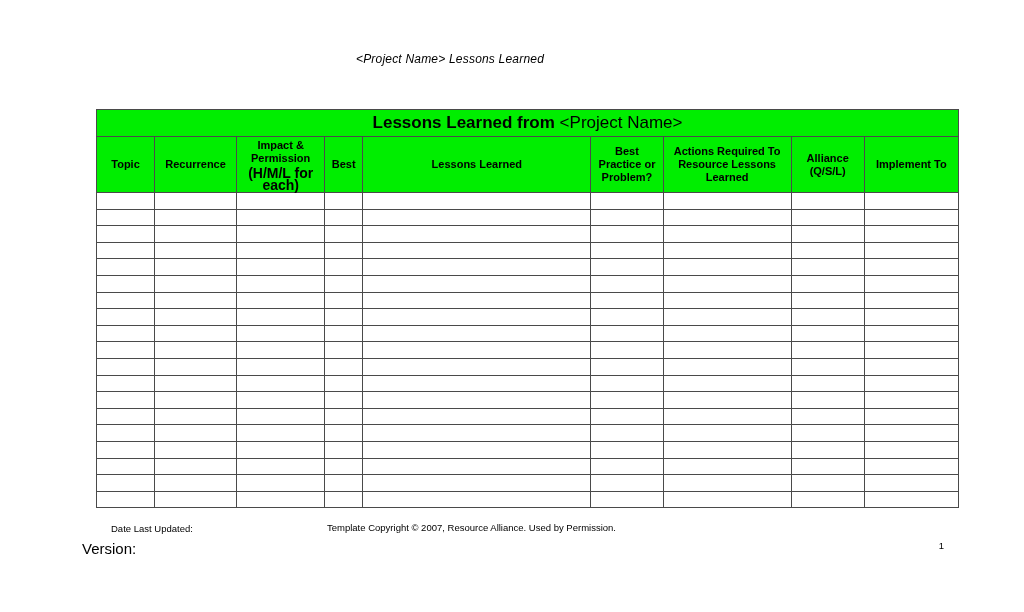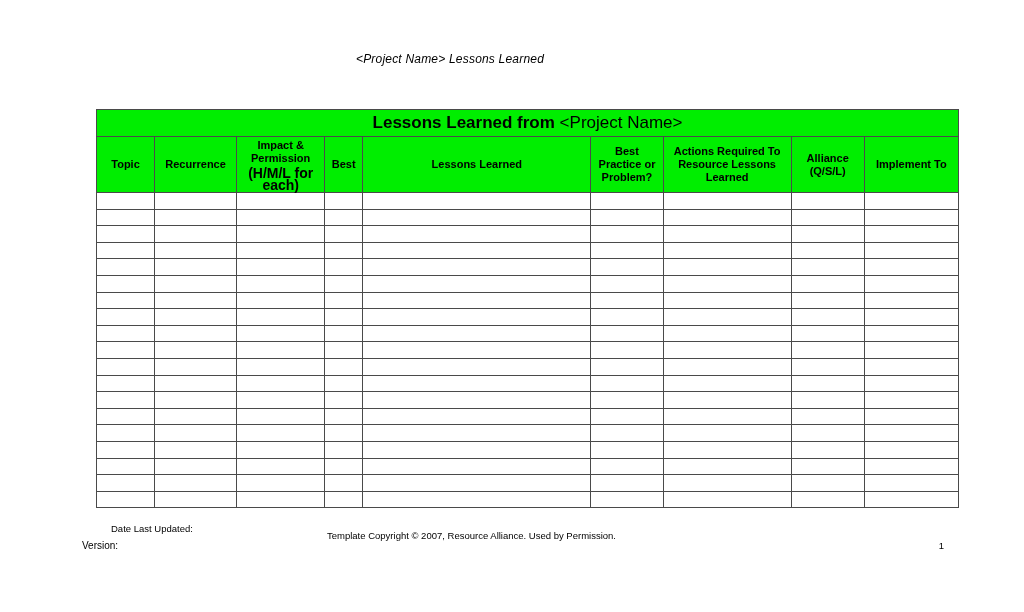--- a/index.html
+++ b/index.html
@@ -114,26 +114,26 @@
     position: absolute;
     left: 82px;
     top: 5px;
     font-size: 9.5px;
     padding-left: 29px;
   }
   .f-version {
     position: absolute;
     left: 82px;
     top: 22px;
-    font-size: 10px;
+    font-size: 15px;
   }
   .f-copy {
     position: absolute;
     left: 0;
-    top: 12px;
+    top: 4px;
     width: 943px;
     text-align: center;
     font-size: 9.5px;
   }
   .f-page {
     position: absolute;
     right: 80px;
     top: 22px;
     font-size: 9.5px;
   }

